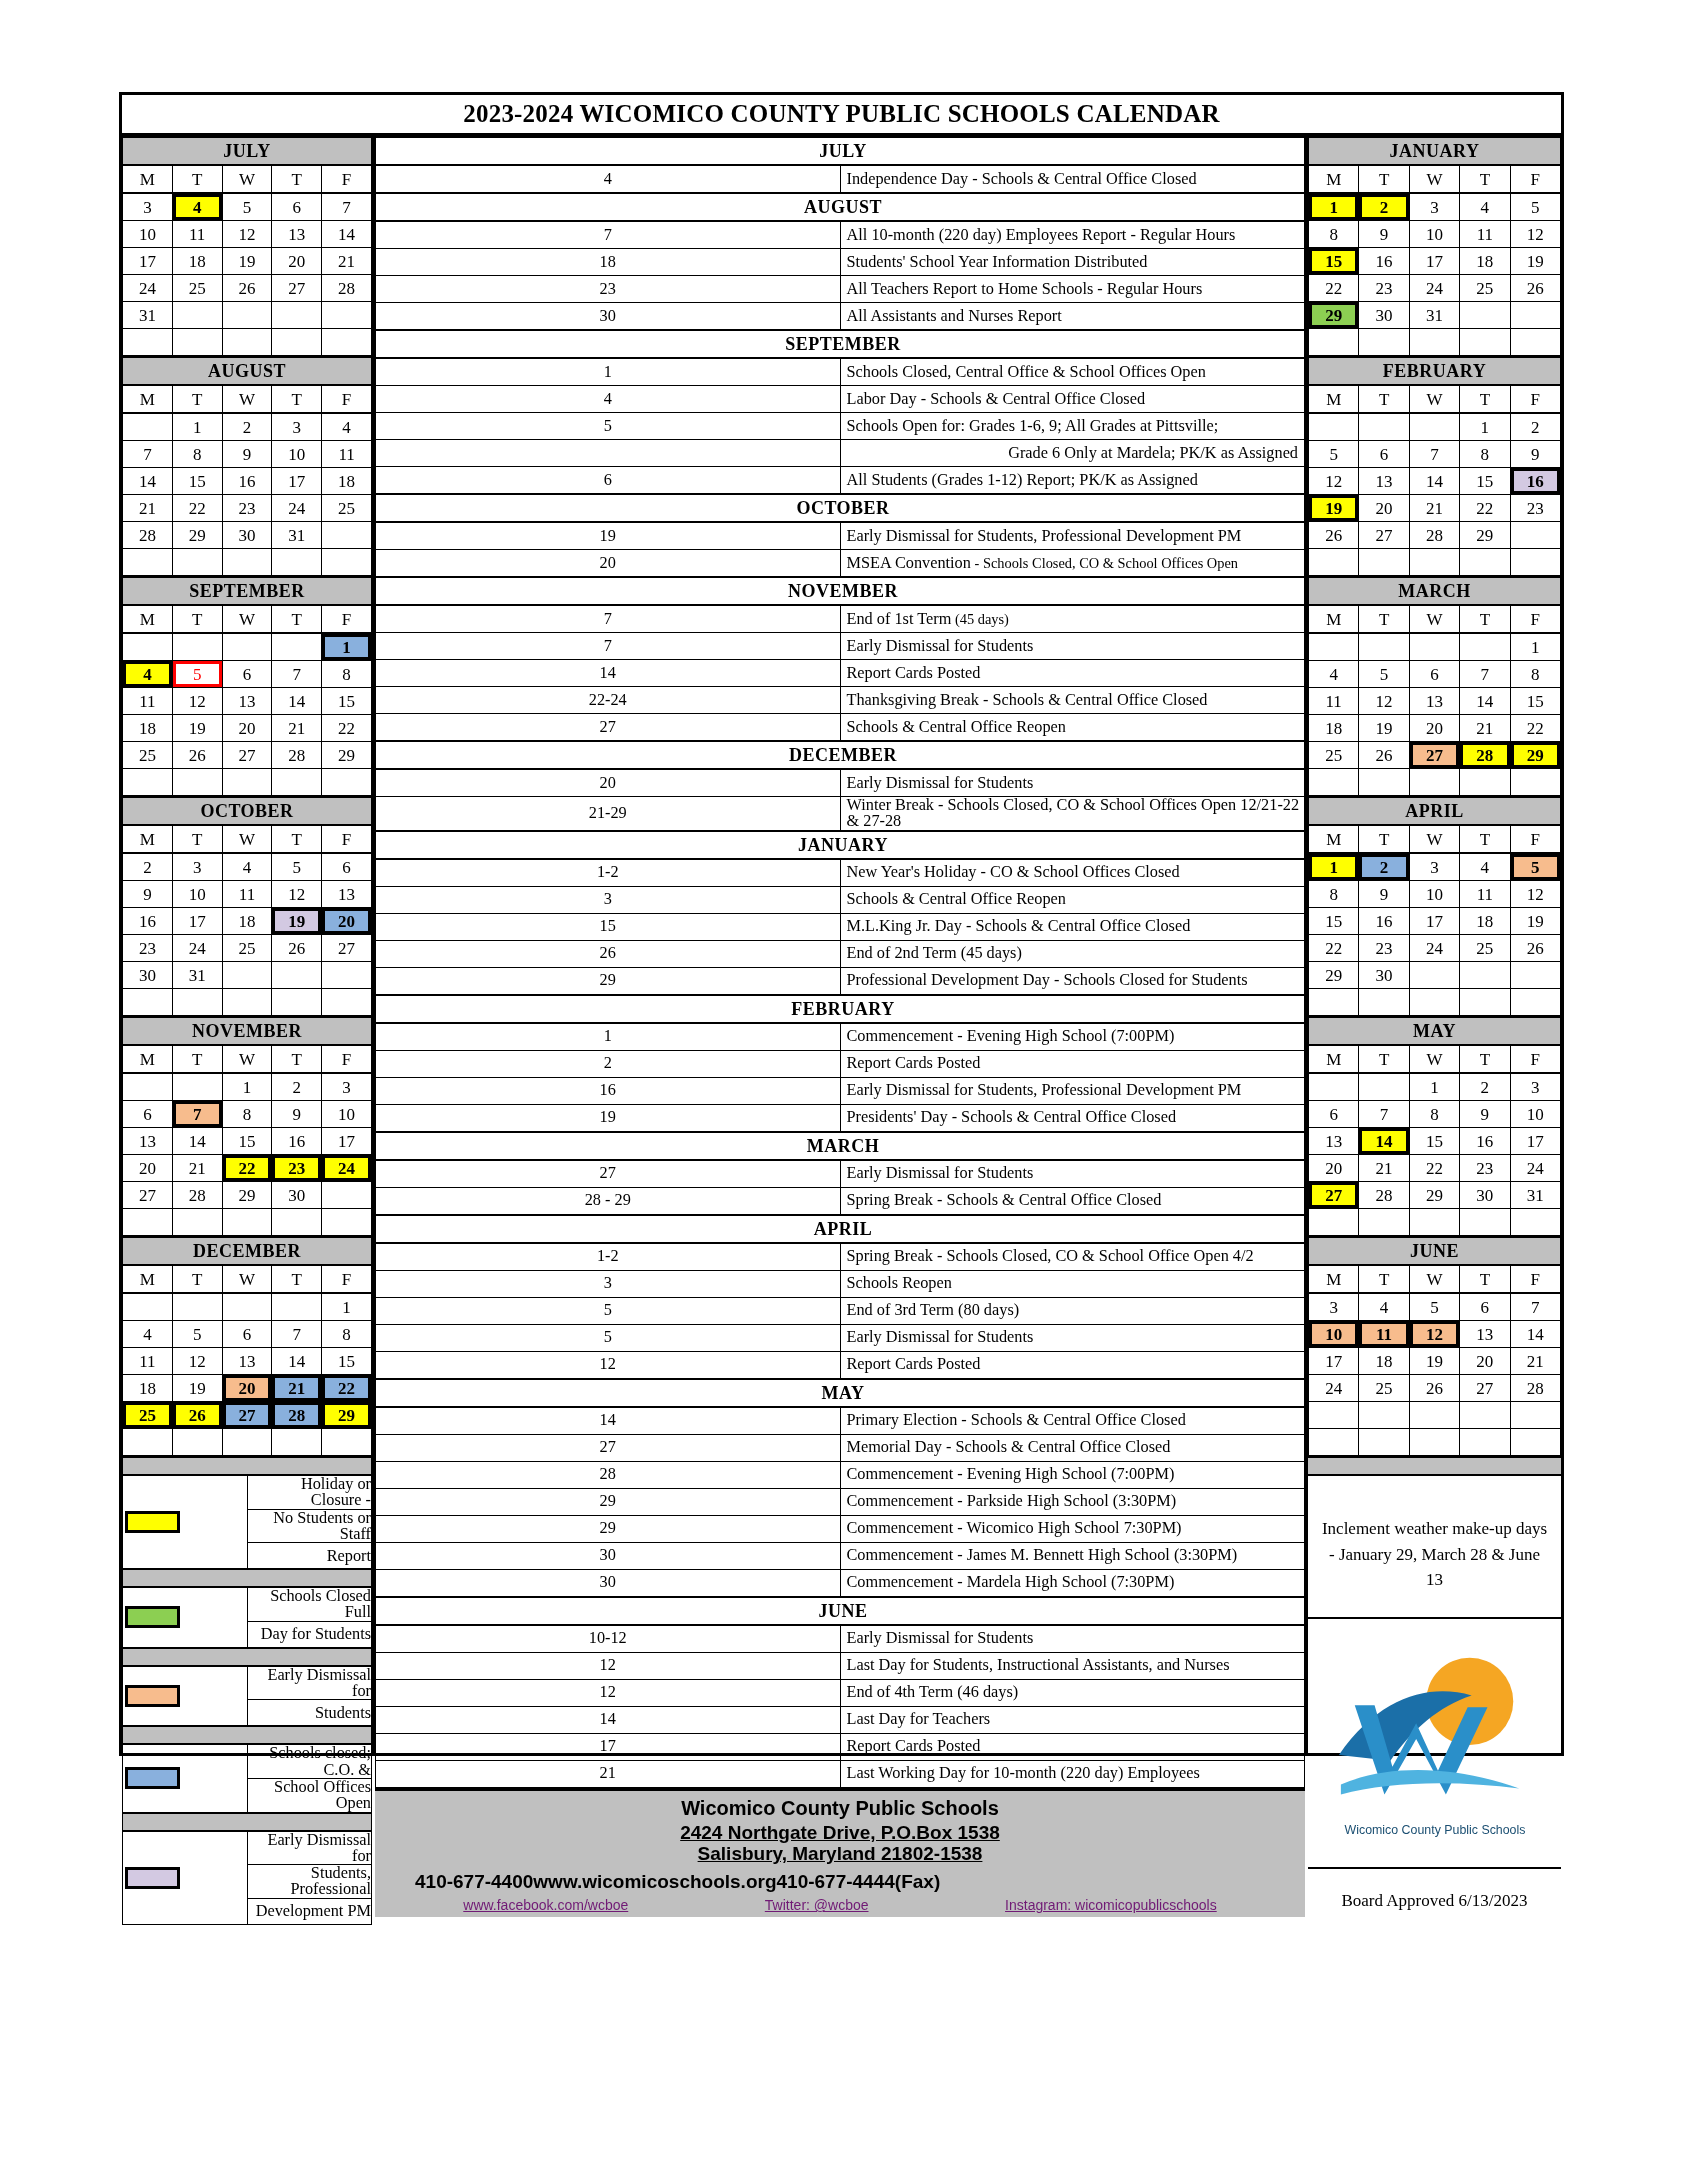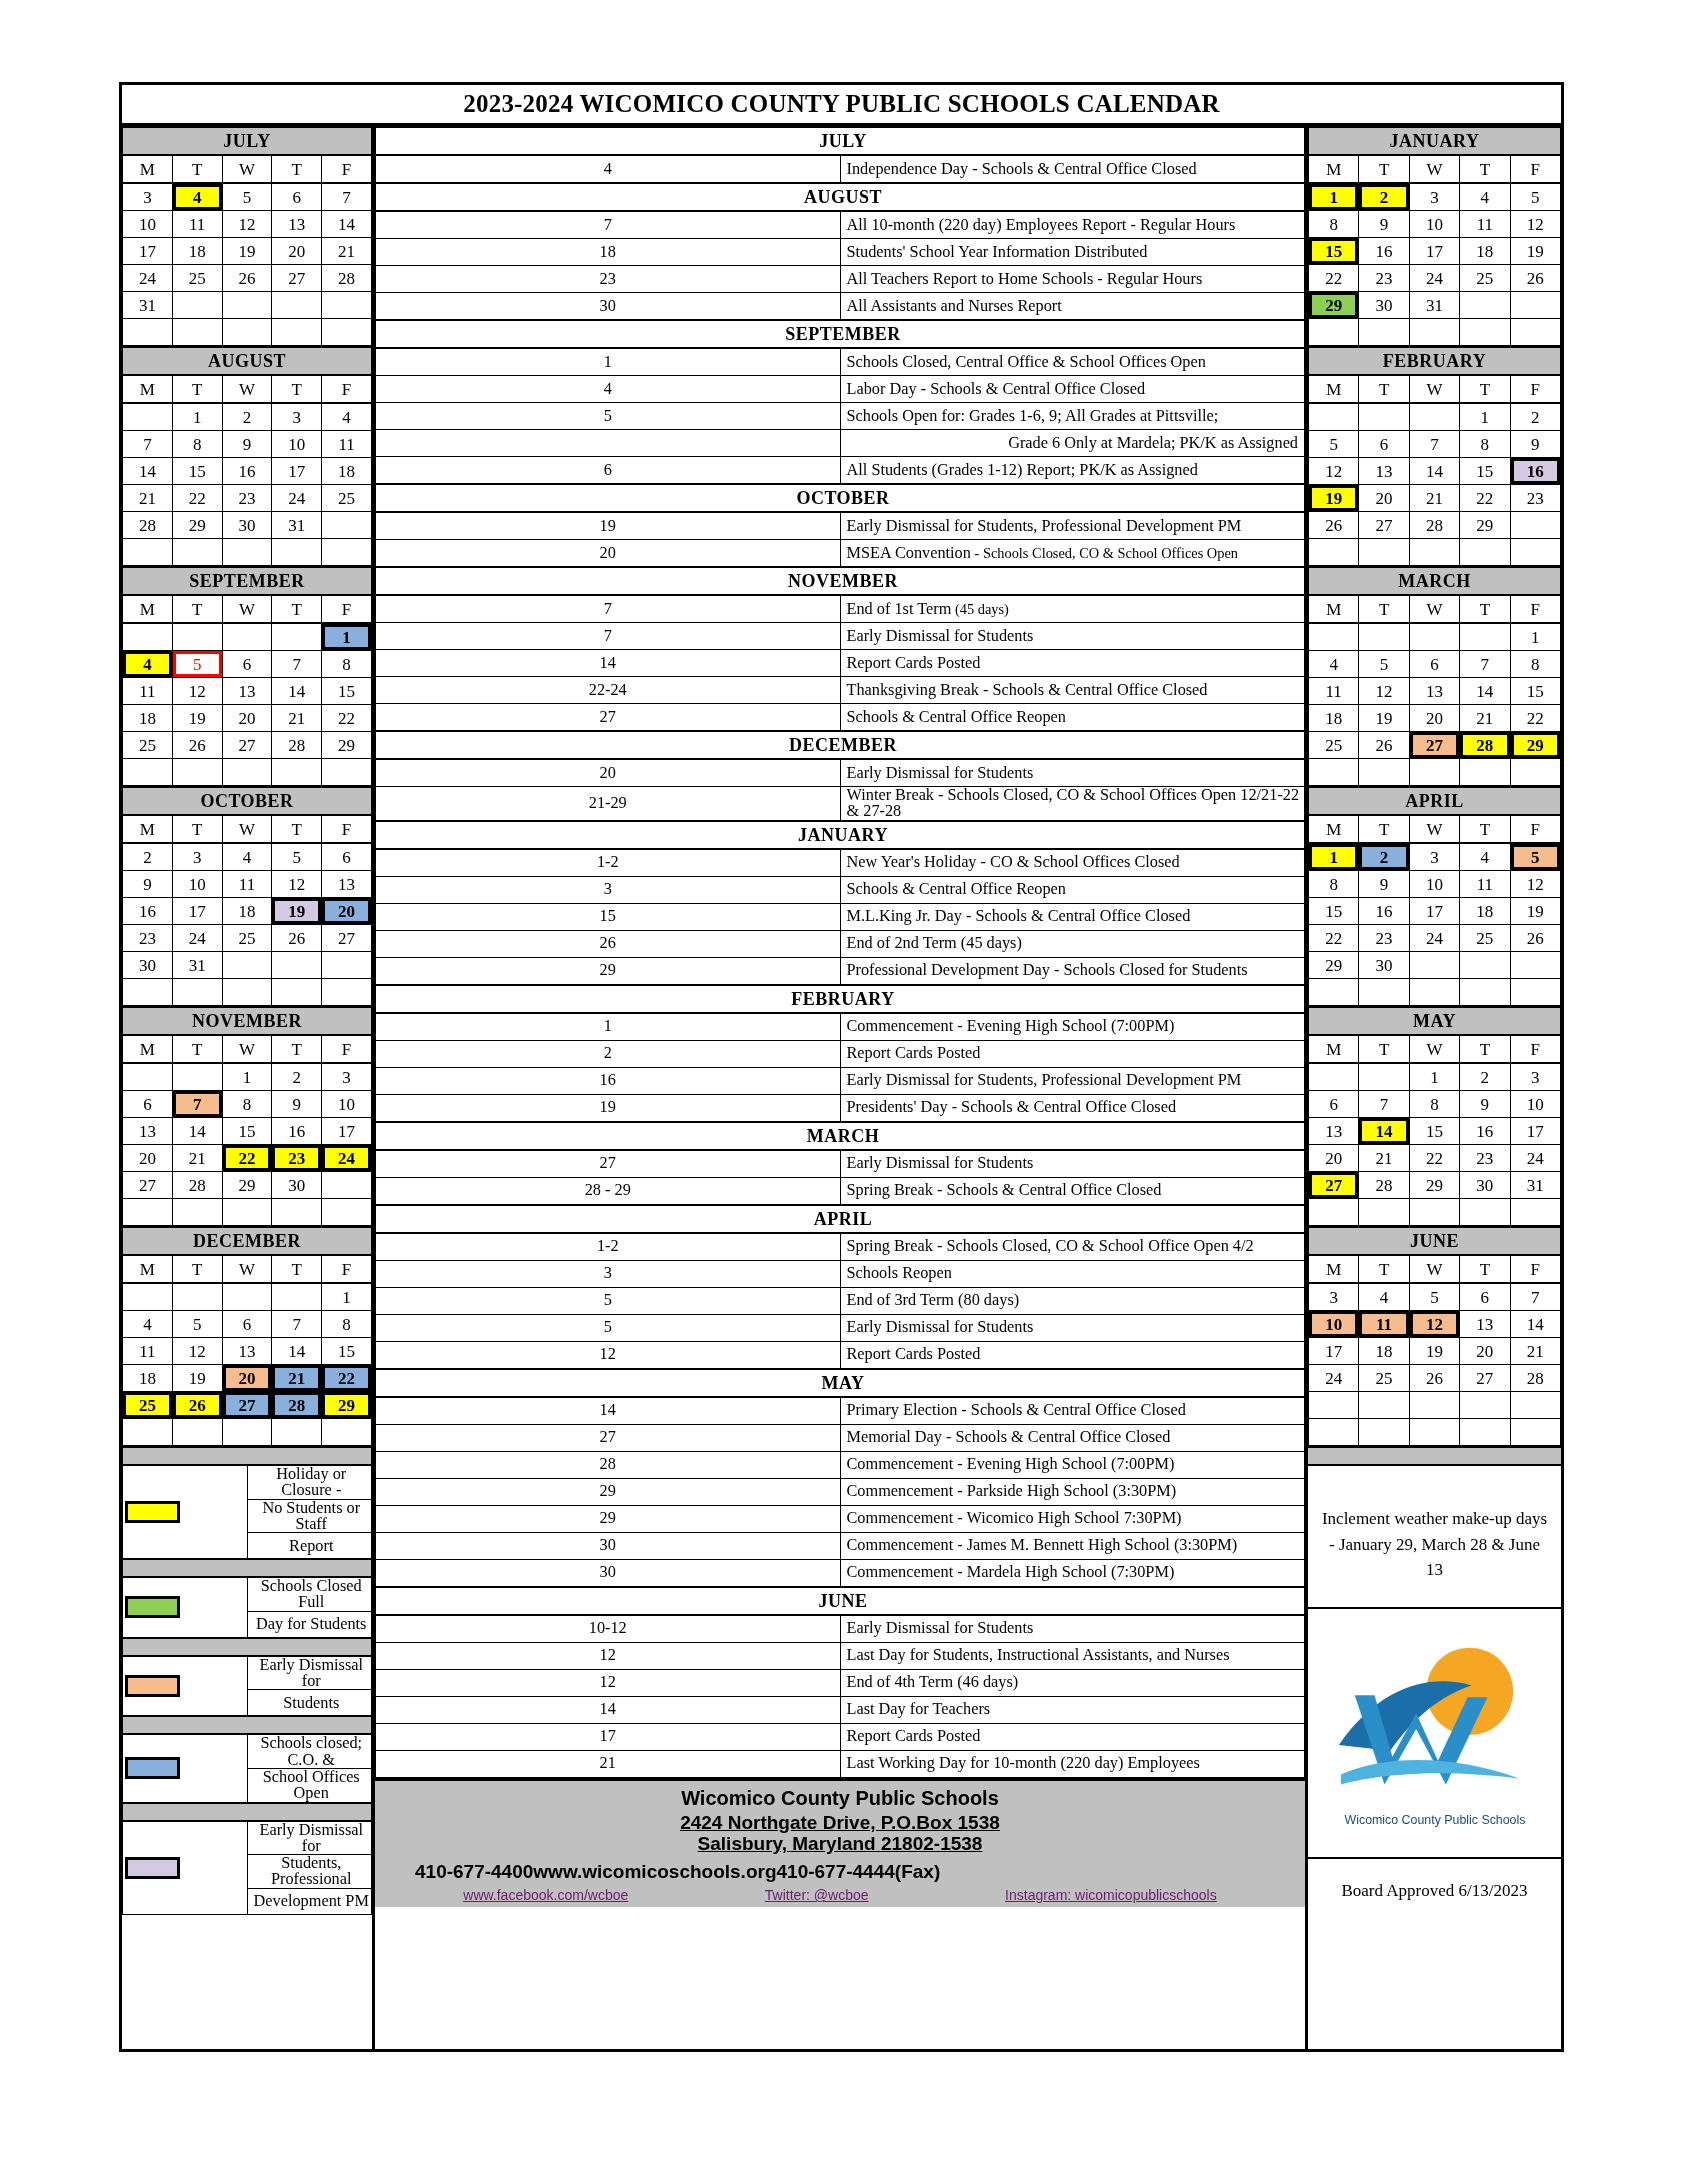--- a/index.html
+++ b/index.html
@@ -1,18 +1,18 @@
 <!DOCTYPE html>
 <html><head>
 <meta charset="utf-8">
 <style>
   html,body{margin:0;padding:0;background:#fff;}
   body{width:1683px;height:2178px;font-family:"Liberation Serif",serif;}
   .page{width:1683px;height:2178px;position:relative;}
-  .frame{position:absolute;left:119px;top:82px;width:1445px;height:1970px;border:3px solid #000;box-sizing:border-box;}
+  .frame{position:absolute;left:119px;top:92px;width:1445px;height:1664px;border:3px solid #000;box-sizing:border-box;}
   .title{height:38px;border-bottom:3px solid #000;display:flex;align-items:center;justify-content:center;
          font-weight:bold;font-size:25px;letter-spacing:0.2px;font-family:"Liberation Serif",serif;}
   .body3{display:flex;height:calc(100% - 41px);}
   .colL{width:253px;border-right:3px solid #000;box-sizing:border-box;}
   .colM{flex:1;border-right:3px solid #000;box-sizing:border-box;}
   .colR{width:253px;box-sizing:border-box;}
 
   table{border-collapse:collapse;width:100%;table-layout:fixed;}
   td,th{border:1px solid #000;padding:0;text-align:center;font-size:17px;height:26px;
         font-family:"Liberation Serif",serif;font-weight:normal;line-height:1;}
@@ -32,21 +32,21 @@
   .evtab{border-collapse:collapse;width:100%;table-layout:fixed;}
   .evtab td{border:1px solid #000;font-size:16.3px;height:26px;text-align:left;padding-left:6px;}
   .evtab td.daycol{width:77px;text-align:center;padding-left:0;}
   .evtab tr.mrow td{background:#fff;text-align:center;font-weight:bold;font-size:18px;
       border-top:2px solid #000;border-bottom:2px solid #000;letter-spacing:0.5px;}
   .evtab td.cont{text-align:right;padding-right:6px;}
   .sm{font-size:14.4px;}
 
   
   .legend{width:100%;border-collapse:collapse;table-layout:fixed;}
-  .legend td{border:1px solid #000;font-size:16.3px;height:25px;text-align:center;padding-left:4px;}
+  .legend td{border:1px solid #000;font-size:16.3px;height:25px;text-align:right;padding-left:4px;}
   .legend td.sw{width:61px;padding:0;}
   .legend tr.gap td{background:#c0c0c0;height:16px;border-left:1px solid #000;border-right:1px solid #000;
         border-top:2px solid #000;border-bottom:2px solid #000;}
   .swatch{width:55px;height:22px;margin:1px 2px;box-shadow:inset 0 0 0 3px #000;}
 
   
   .rfill{background:#c0c0c0;height:16px;border-top:2px solid #000;border-bottom:2px solid #000;}
   .inclement{text-align:center;font-size:17px;line-height:1.5;padding:40px 12px 24px;}
   .logobox{height:248px;display:flex;align-items:center;justify-content:center;border-top:2px solid #000;}
   .approved{text-align:center;font-size:17px;padding:22px 6px;border-top:2px solid #000;}

